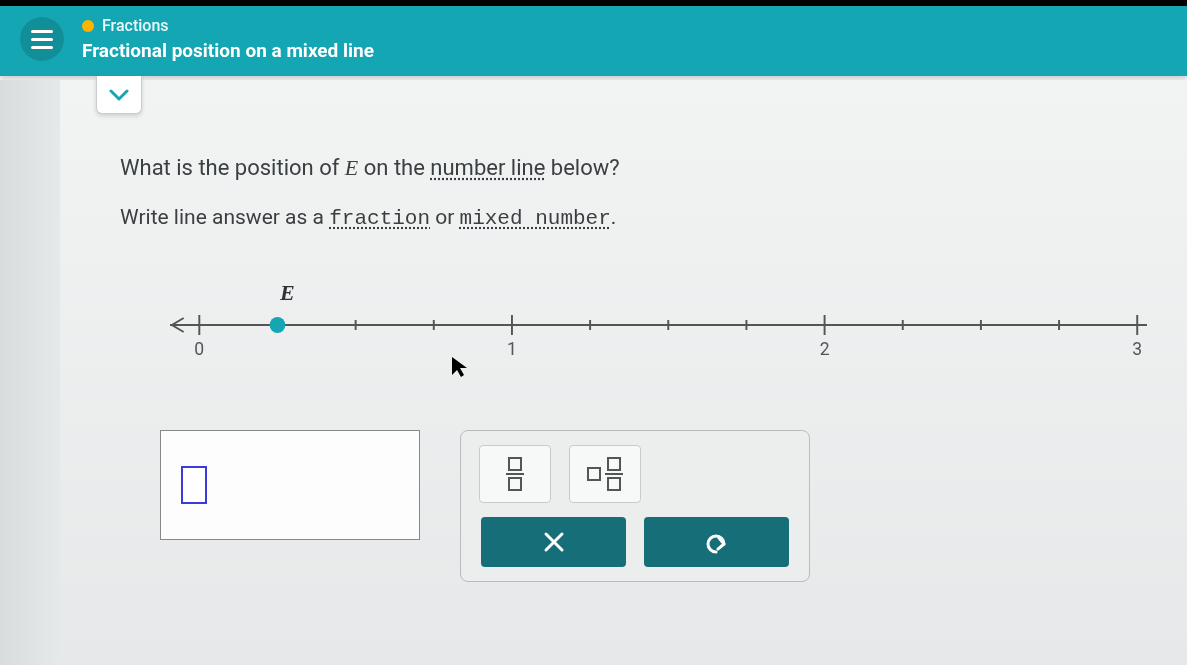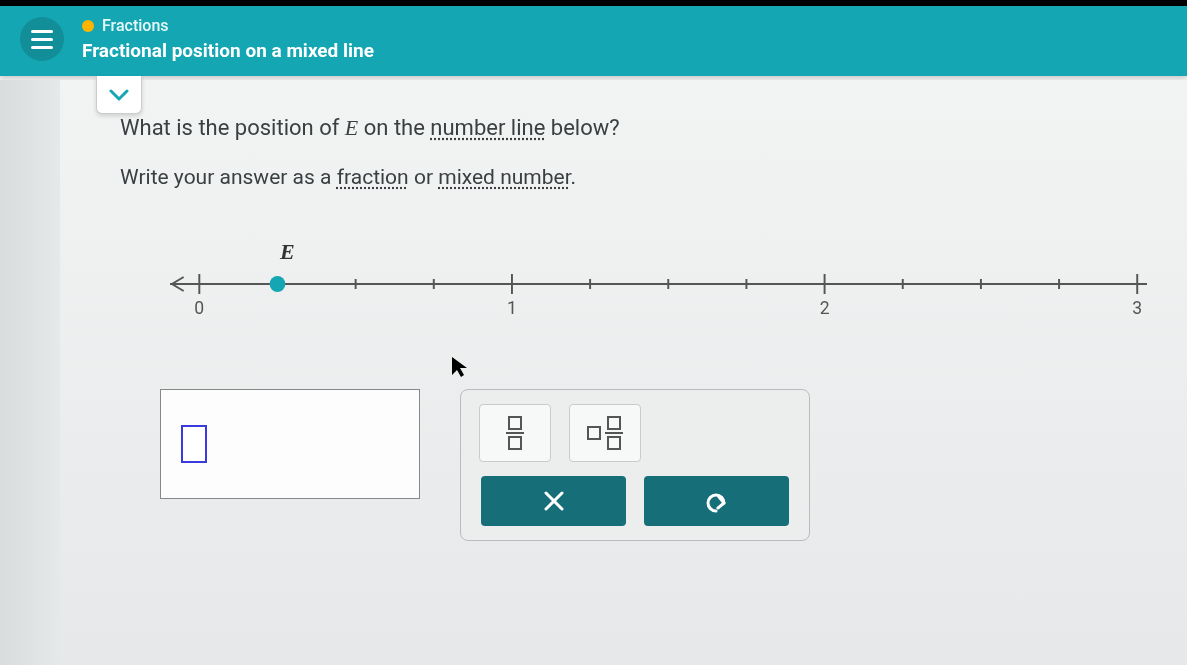--- a/index.html
+++ b/index.html
@@ -63,35 +63,35 @@
     width:46px; height:38px;
     background:#fff;
     border:1px solid #ccc;
     border-top:none;
     border-radius:0 0 6px 6px;
     display:flex; align-items:center; justify-content:center;
     box-shadow: 0 2px 4px rgba(0,0,0,0.15);
     cursor:pointer;
   }
 
-  .question-block { }
+  .question-block { margin-top: 40px; }
   .question-text {
     font-size: 22px;
     color: #3a3f42;
     line-height: 1.6;
     margin-bottom: 20px;
   }
   .question-text .var { font-style: italic; font-family: Georgia, serif; }
   .question-text .ul { text-decoration: underline dotted; text-underline-offset:3px; cursor:pointer; }
   .instruction-text {
     font-size: 21px;
     color: #3a3f42;
     margin-bottom: 50px;
   }
-  .instruction-text .ul { text-decoration: underline dotted; text-underline-offset:3px; cursor:pointer; }
+  .instruction-text .ul { text-decoration: underline dotted; text-underline-offset:3px; cursor:pointer;font-family:Liberation Mono, monospace; }
 
   
   .numberline-wrap { position:relative; height:90px; margin-bottom:60px; margin-left:50px; }
   .nl-svg { width:100%; height:90px; }
   .nl-label-E {
     position:absolute;
     font-family: Georgia, serif; font-style: italic; font-weight:bold;
     font-size:22px; color:#333;
   }
 
@@ -171,21 +171,21 @@
     <svg width="20" height="12">
       <polyline points="2,2 10,10 18,2" fill="none" stroke="#14a7b3" stroke-width="3" stroke-linecap="round" stroke-linejoin="round"></polyline>
     </svg>
   </div>
 
   <div class="question-block">
     <p class="question-text">
       <span>What is the position of </span><span class="var">E</span><span> on the </span><span class="ul">number line</span><span> below?</span>
     </p>
     <p class="instruction-text">
-      <span>Write your answer as a </span><span class="ul">fraction</span><span> or </span><span class="ul">mixed number</span><span>.</span>
+      <span>Write line answer as a </span><span class="ul">fraction</span><span> or </span><span class="ul">mixed number</span><span>.</span>
     </p>
   </div>
 
   <div class="numberline-wrap">
     <span class="nl-label-E" style="left:110px; top:0px;">E</span>
     <svg class="nl-svg" viewBox="0 0 1000 90" preserveAspectRatio="none">
 
       <line x1="0" y1="45" x2="1000" y2="45" stroke="#555" stroke-width="2"></line>
 
       <polyline points="14,38 2,45 14,52" fill="none" stroke="#555" stroke-width="2"></polyline>

